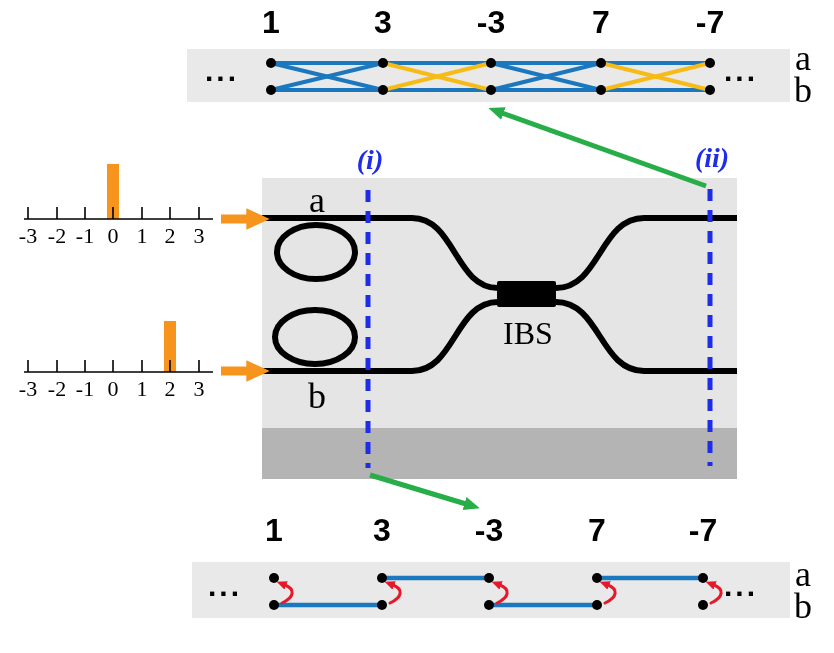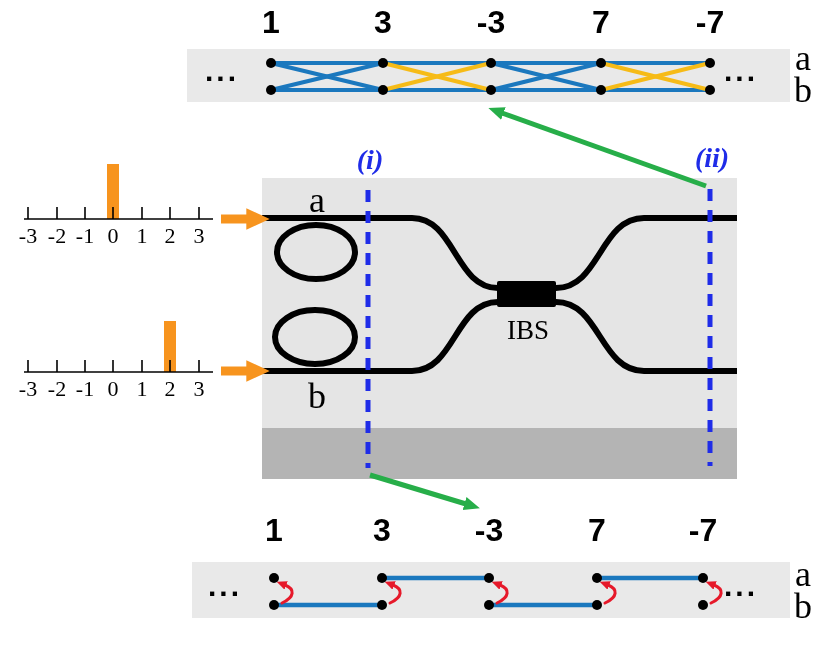--- a/index.html
+++ b/index.html
@@ -11,21 +11,21 @@
   #fig{position:relative;width:834px;height:653px;background:#fff;overflow:hidden;
        font-family:"Liberation Serif",serif;color:var(--ink)}
   .band{position:absolute;background:var(--band-gray)}
   #midbox{position:absolute;background:var(--box-gray)}
   #midstrip{position:absolute;background:var(--strip-gray)}
   svg{position:absolute;left:0;top:0}
   .lbl{position:absolute;transform:translateX(-50%);white-space:nowrap;line-height:1;color:var(--ink)}
   .site{font-family:"Liberation Sans",sans-serif;font-weight:bold;font-size:32px}
   .rowlbl{font-size:36px}
   .midab{font-size:36px}
-  .ibs{font-size:27px}
+  .ibs{font-size:32px}
   .cut{font-style:italic;font-weight:bold;font-size:28px;color:var(--cut-blue)}
   .tick{font-size:22px}
   .dots{font-family:"Liberation Sans",sans-serif;font-weight:bold;font-size:30px;letter-spacing:3px}
 </style>
 </head>
 <body>
 
 <div id="fig">
 
   <div class="band" style="left:187px;top:49px;width:603px;height:53px"></div>

